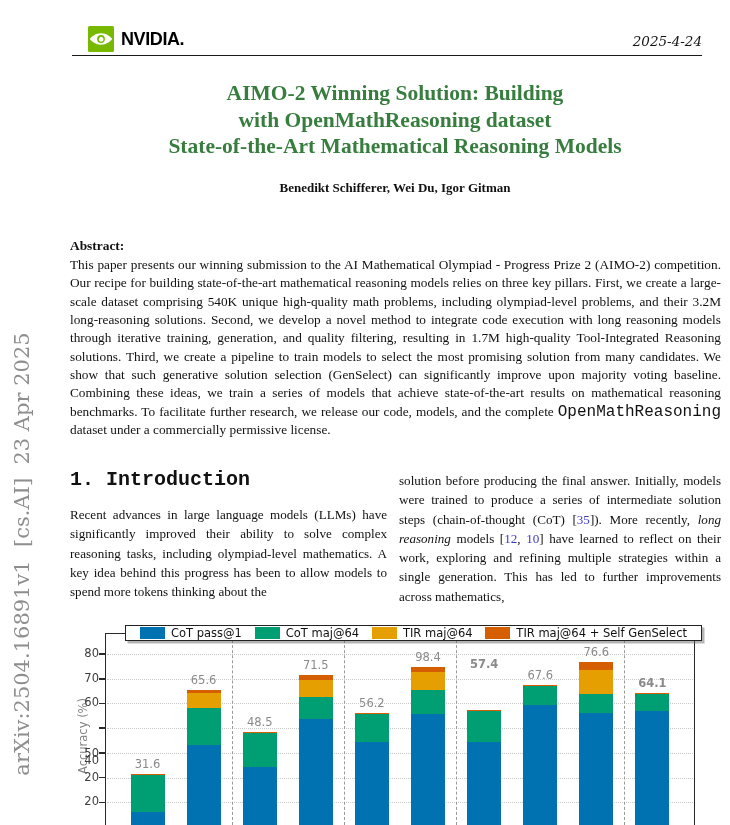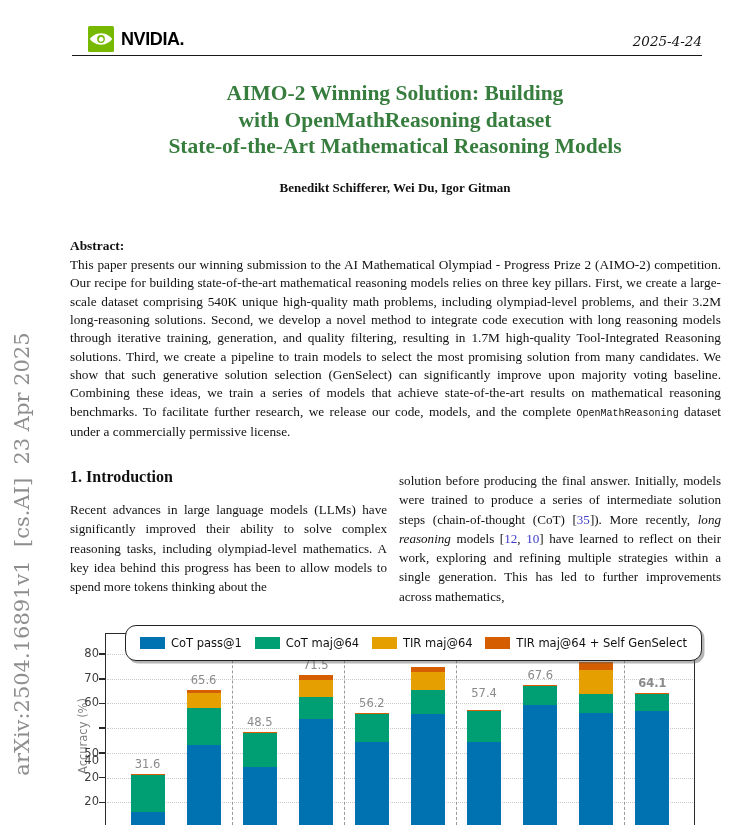--- a/index.html
+++ b/index.html
@@ -23,35 +23,35 @@
   
   .title{position:absolute;left:70px;top:80px;width:650px;text-align:center;
     font-weight:bold;font-size:21.5px;line-height:26.5px;color:#377d3e;}
   .authors{position:absolute;left:70px;top:179px;width:650px;text-align:center;
     font-weight:bold;font-size:13px;line-height:17.5px;color:#111;}
 
   
   .abstract-head{position:absolute;left:70px;top:238px;font-weight:bold;font-size:13.4px;}
   .abstract-body{position:absolute;left:70px;top:256px;width:651px;font-size:13.3px;
     line-height:18.35px;text-align:justify;margin:0;}
-  .mono{font-family:"Liberation Mono",monospace;font-size:10px;}
+  .mono{font-family:"Liberation Mono",monospace;font-size:16px;}
 
   
   .col-left{position:absolute;left:70px;top:468px;width:317px;}
-  .col-left h2{margin:0 0 14px 0;font-size:16px;font-weight:bold;}
+  .col-left h2{margin:0 0 14px 0;font-size:20px;font-weight:bold;font-family:Liberation Mono, monospace;}
   .col p{margin:0;font-size:13.1px;line-height:19.3px;text-align:justify;}
   .col-right{position:absolute;left:399px;top:471px;width:322px;}
   .cite{color:#3c3ccc;}
 
   
   .chart-layer{position:absolute;left:0;top:0;width:730px;height:825px;pointer-events:none;}
   .plot-frame{position:absolute;left:105px;top:633px;width:590px;height:200px;
     border:1.6px solid #2a2a2a;border-bottom:none;box-sizing:border-box;}
-  .legend{position:absolute;left:125px;top:625px;width:577px;height:36px;background:#fff;
-    border:1.4px solid #222;border-radius:11px;box-shadow:2.5px 2.5px 0 rgba(90,90,90,0.45);
+  .legend{position:absolute;left:125px;top:625px;width:577px;height:16px;background:#fff;
+    border:1.4px solid #222;border-radius:0;box-shadow:2.5px 2.5px 0 rgba(90,90,90,0.45);
     display:flex;align-items:center;justify-content:space-between;padding:0 14px;
     box-sizing:border-box;font-family:"DejaVu Sans",sans-serif;font-size:11.5px;color:#111;z-index:6;}
   .legend-item{display:flex;align-items:center;gap:6px;}
   .legend-swatch{width:25px;height:12px;display:inline-block;}
   .ylabel{position:absolute;left:33px;top:729px;width:100px;text-align:center;
     transform:rotate(-90deg);font-family:"DejaVu Sans",sans-serif;font-size:11.5px;color:#808080;}
   .grid{position:absolute;left:107px;width:586px;height:0;border-top:1.5px dotted #c9c9c9;z-index:1;}
   .ytick{position:absolute;left:66px;width:33px;text-align:right;
     font-family:"DejaVu Sans",sans-serif;font-size:11.5px;color:#3d3d3d;}
   .ytickmark{position:absolute;left:99px;width:6px;height:1.5px;background:#2a2a2a;}
@@ -165,21 +165,21 @@
       <div class="bar-seg" style="left: 354.9px; top: 712.786px; height: 0.741px; background: rgb(213, 94, 0);"></div>
       <div class="bar-label" style="left: 346.9px; top: 695.786px;">56.2</div>
       <div class="bar-seg" style="left: 411px; top: 714.268px; height: 112.732px; background: rgb(0, 114, 178);"></div>
       <div class="bar-seg" style="left: 411px; top: 689.568px; height: 24.7px; background: rgb(0, 158, 115);"></div>
       <div class="bar-seg" style="left: 411px; top: 672.278px; height: 17.29px; background: rgb(230, 159, 0);"></div>
       <div class="bar-seg" style="left: 411px; top: 667.338px; height: 4.94px; background: rgb(213, 94, 0);"></div>
       <div class="bar-label" style="left: 403px; top: 650.338px;">98.4</div>
       <div class="bar-seg" style="left: 467.1px; top: 742.426px; height: 84.574px; background: rgb(0, 114, 178);"></div>
       <div class="bar-seg" style="left: 467.1px; top: 710.81px; height: 31.616px; background: rgb(0, 158, 115);"></div>
       <div class="bar-seg" style="left: 467.1px; top: 709.822px; height: 0.988px; background: rgb(213, 94, 0);"></div>
-      <div class="bar-label" style="left: 459.1px; top: 686px;">57.4</div>
+      <div class="bar-label" style="left: 459.1px; top: 657px; font-weight: bold;">57.4</div>
       <div class="bar-seg" style="left: 523.2px; top: 704.635px; height: 122.365px; background: rgb(0, 114, 178);"></div>
       <div class="bar-seg" style="left: 523.2px; top: 685.369px; height: 19.266px; background: rgb(0, 158, 115);"></div>
       <div class="bar-seg" style="left: 523.2px; top: 684.628px; height: 0.741px; background: rgb(213, 94, 0);"></div>
       <div class="bar-label" style="left: 515.2px; top: 667.628px;">67.6</div>
       <div class="bar-seg" style="left: 579.3px; top: 712.539px; height: 114.461px; background: rgb(0, 114, 178);"></div>
       <div class="bar-seg" style="left: 579.3px; top: 693.767px; height: 18.772px; background: rgb(0, 158, 115);"></div>
       <div class="bar-seg" style="left: 579.3px; top: 669.808px; height: 23.959px; background: rgb(230, 159, 0);"></div>
       <div class="bar-seg" style="left: 579.3px; top: 662.398px; height: 7.41px; background: rgb(213, 94, 0);"></div>
       <div class="bar-label" style="left: 571.3px; top: 645.398px;">76.6</div>
       <div class="bar-seg" style="left: 635.4px; top: 710.81px; height: 116.19px; background: rgb(0, 114, 178);"></div>

